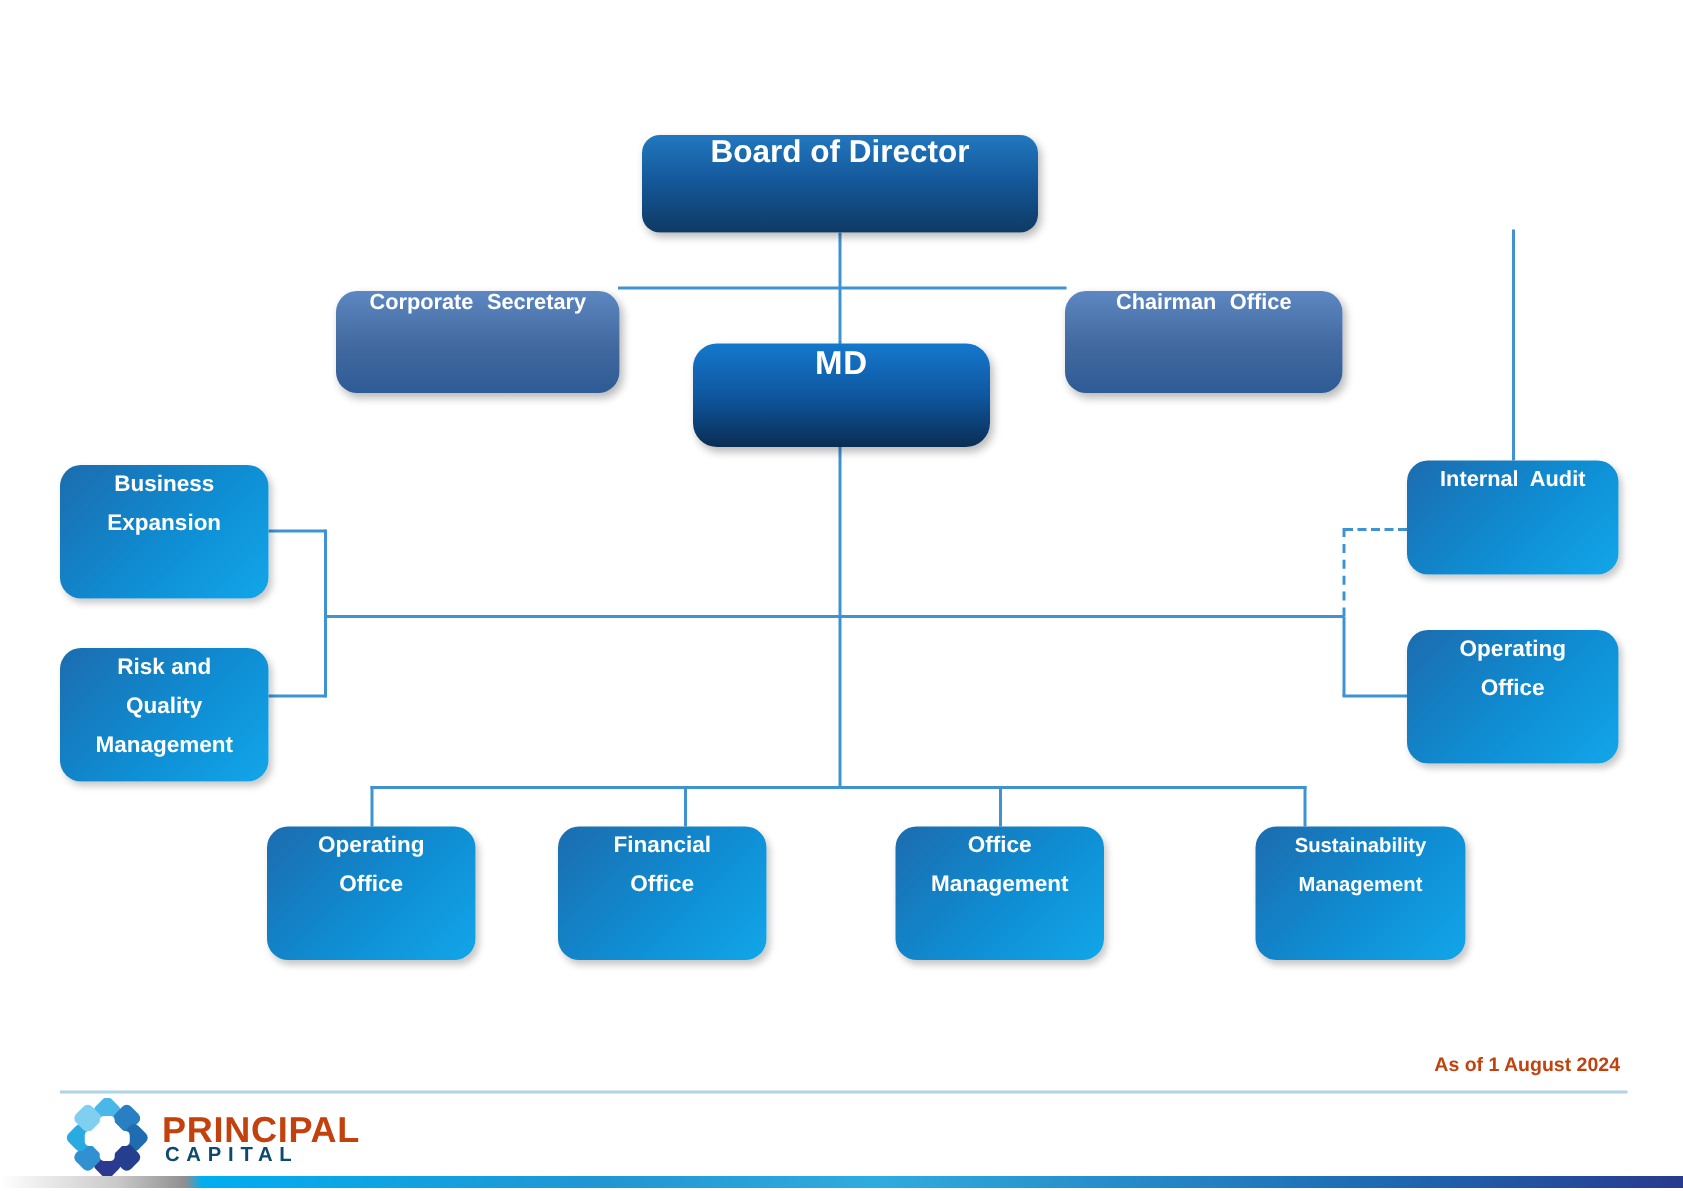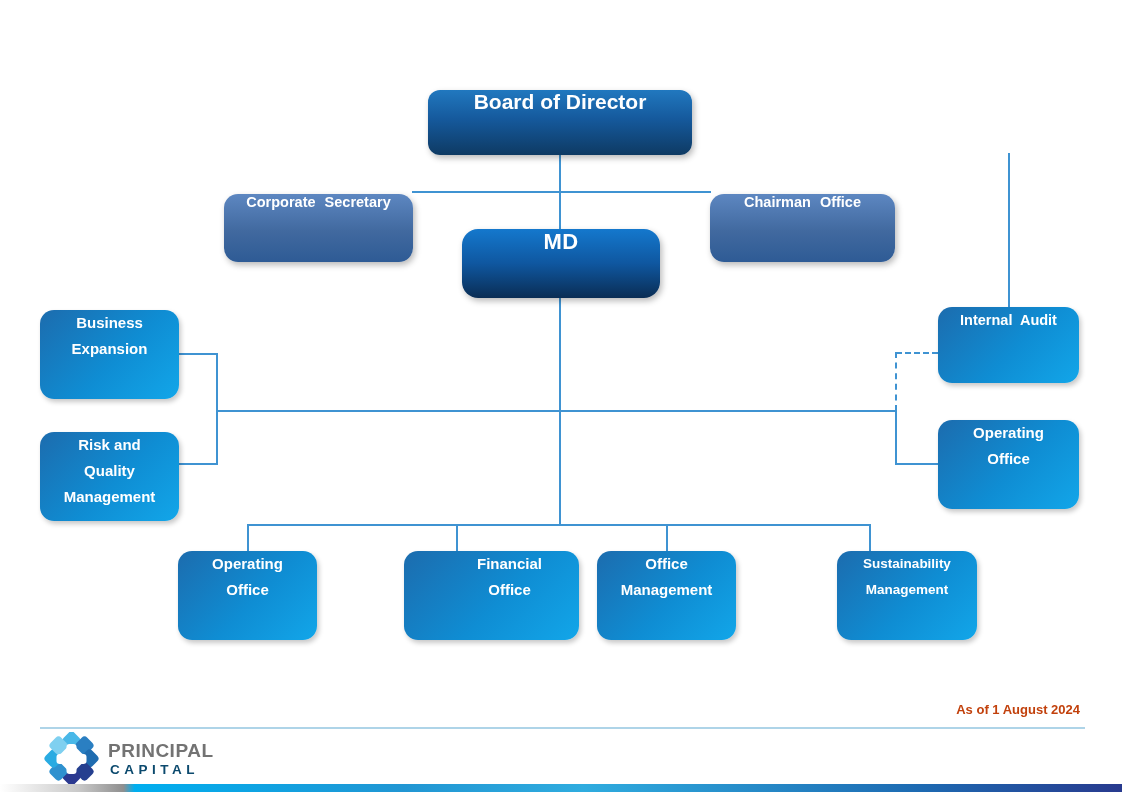--- a/index.html
+++ b/index.html
@@ -42,33 +42,33 @@
     width:139px;height:89px;border-radius:14px;
     background:linear-gradient(135deg,#1c6cae 0%,#0f8dd3 55%,#12a6e9 100%);
     font-size:15px;line-height:26px;
     box-shadow:2px 3px 5px rgba(0,0,0,0.22);
   }
   .box-biz{left:40px;top:310px;}
   .box-risk{left:40px;top:432px;}
   .box-int-audit{left:938px;top:307px;width:141px;height:76px;font-size:14.5px;word-spacing:4px;}
   .box-corp-office{left:938px;top:420px;width:141px;}
   .box-operating{left:178px;top:551px;}
-  .box-financial{left:404px;top:551px;padding-left:36px;}
+  .box-financial{left:372px;top:551px;}
   .box-people{left:597px;top:551px;}
   .box-sustain{left:837px;top:551px;width:140px;font-size:13.5px;}
   
   .line{position:absolute;background:#3f93d2;}
   .hline{height:2px;}
   .vline{width:2px;}
   .dashed-h{position:absolute;height:0;border-top:2px dashed #3f93d2;background:none;}
   .dashed-v{position:absolute;width:0;border-left:2px dashed #3f93d2;background:none;}
   
   .footer-divider{position:absolute;left:40px;top:727px;width:1045px;height:2px;background:#aed4e8;}
   .logo{position:absolute;left:44px;top:732px;width:56px;height:54px;}
-  .logo-word{position:absolute;left:108px;top:740px;font-size:19px;font-weight:700;color:#737373;letter-spacing:0.5px;}
+  .logo-word{position:absolute;left:108px;top:740px;font-size:24px;font-weight:700;color:#c2410c;letter-spacing:0.5px;}
   .logo-word2{position:absolute;left:110px;top:762px;font-size:13.5px;font-weight:700;color:#0c4a6e;letter-spacing:4.5px;}
   .as-of{position:absolute;right:42px;top:702px;font-size:13px;font-weight:700;color:#c2410c;text-align:center;}
   .bottom-bar{
     position:absolute;left:0;top:784px;width:1122px;height:8px;
     background:linear-gradient(90deg,#ffffff 0%,#c9c9c9 7%,#8f8f8f 11%,#00aeef 12%,#2196d3 36%,#2facdf 52%,#1d6ab2 82%,#283a8e 100%);
   }
 </style>
 </head>
 <body>
 

